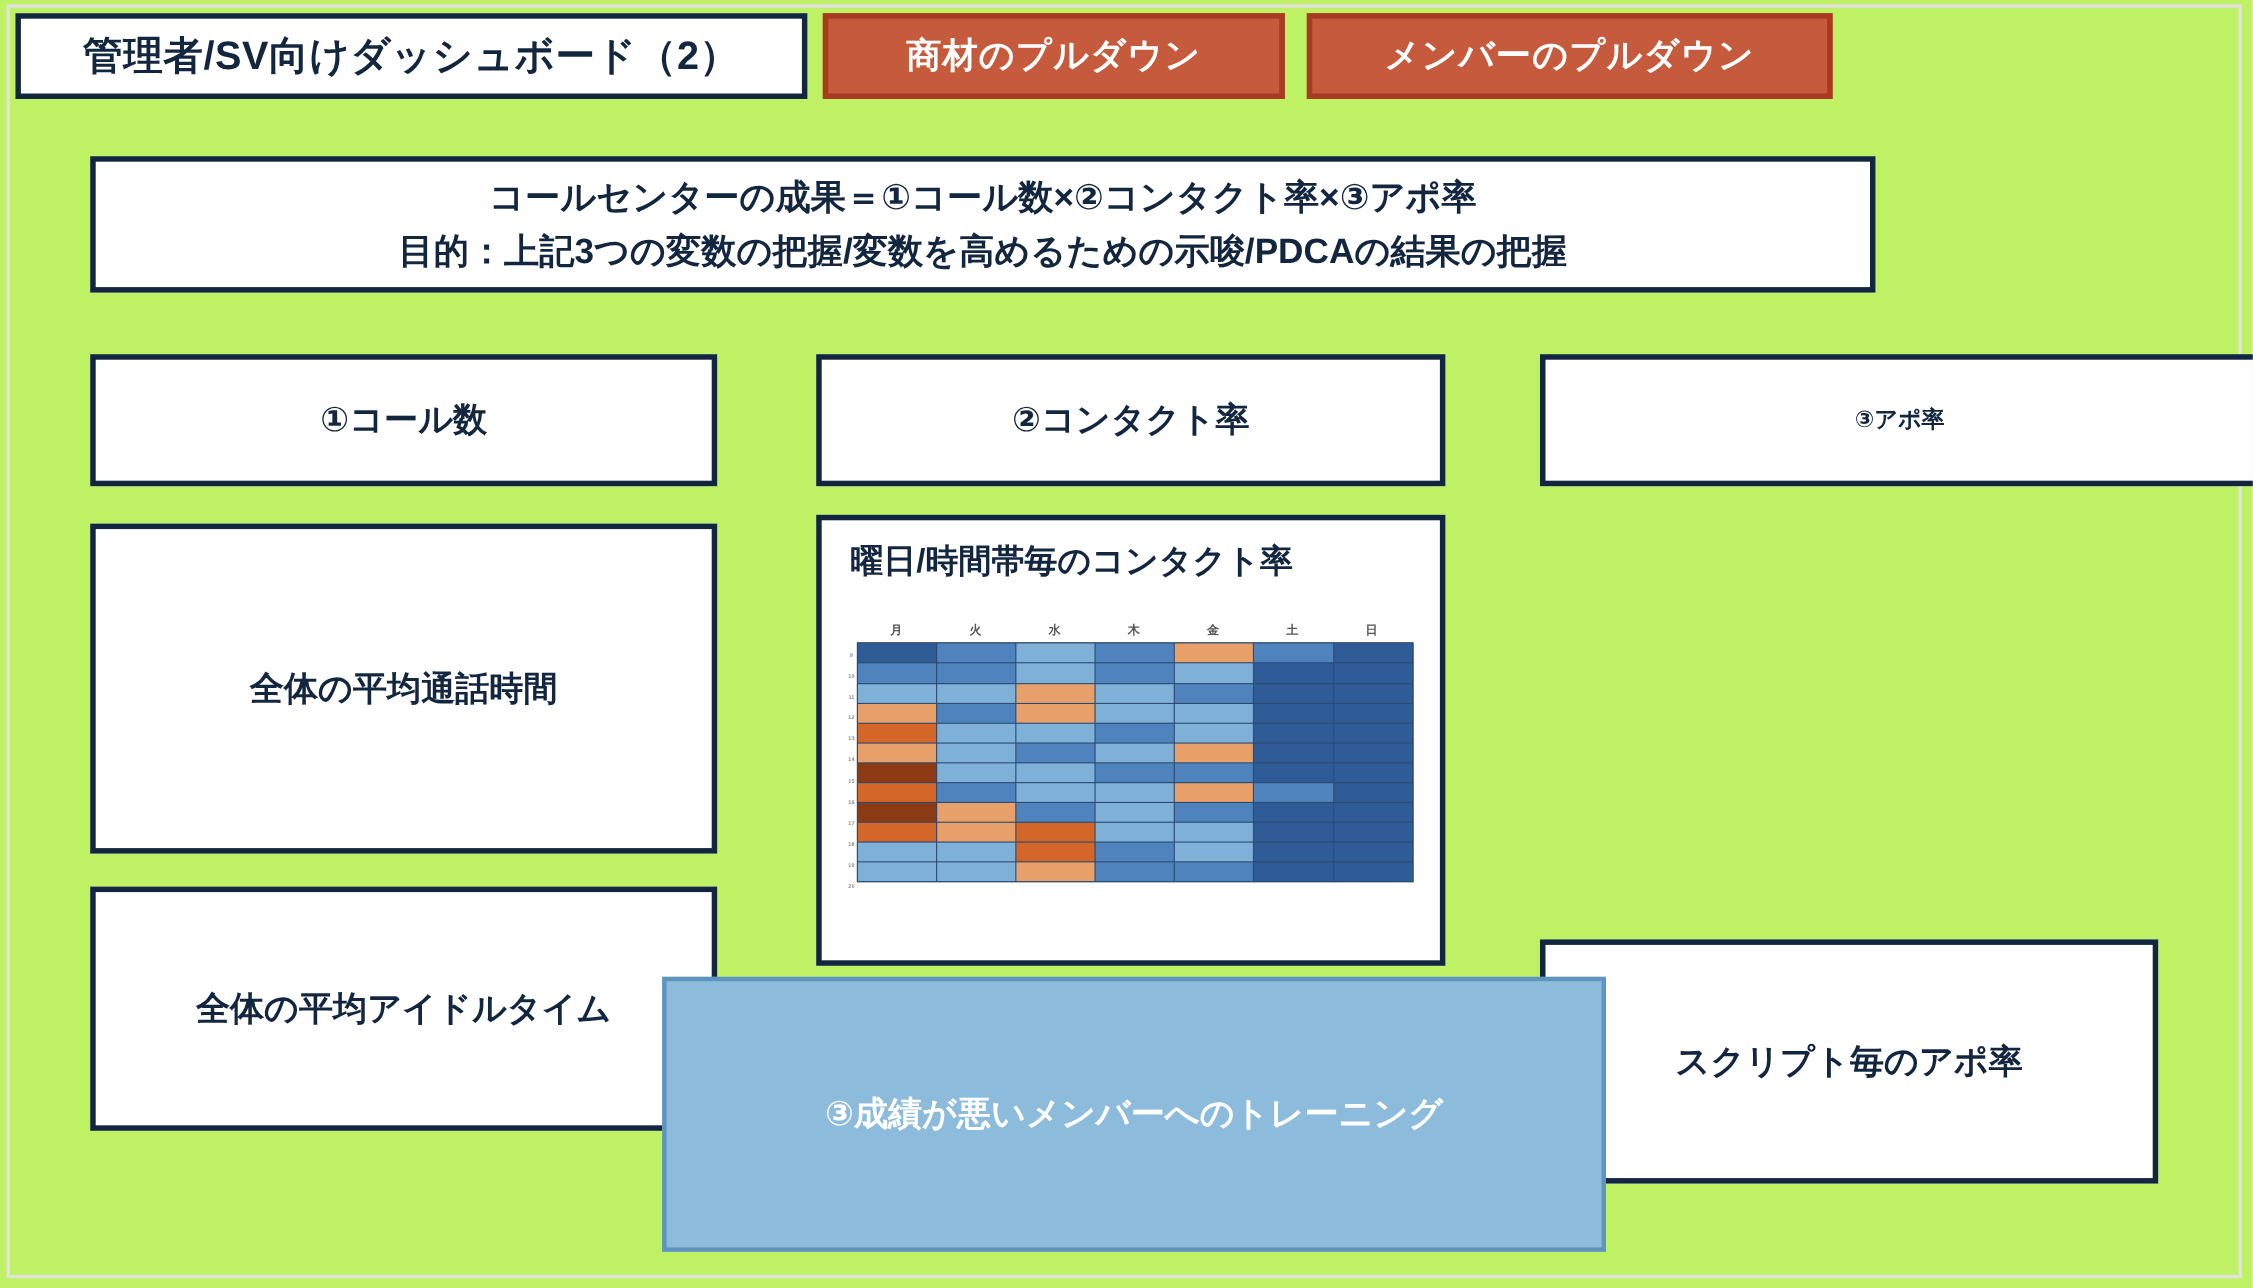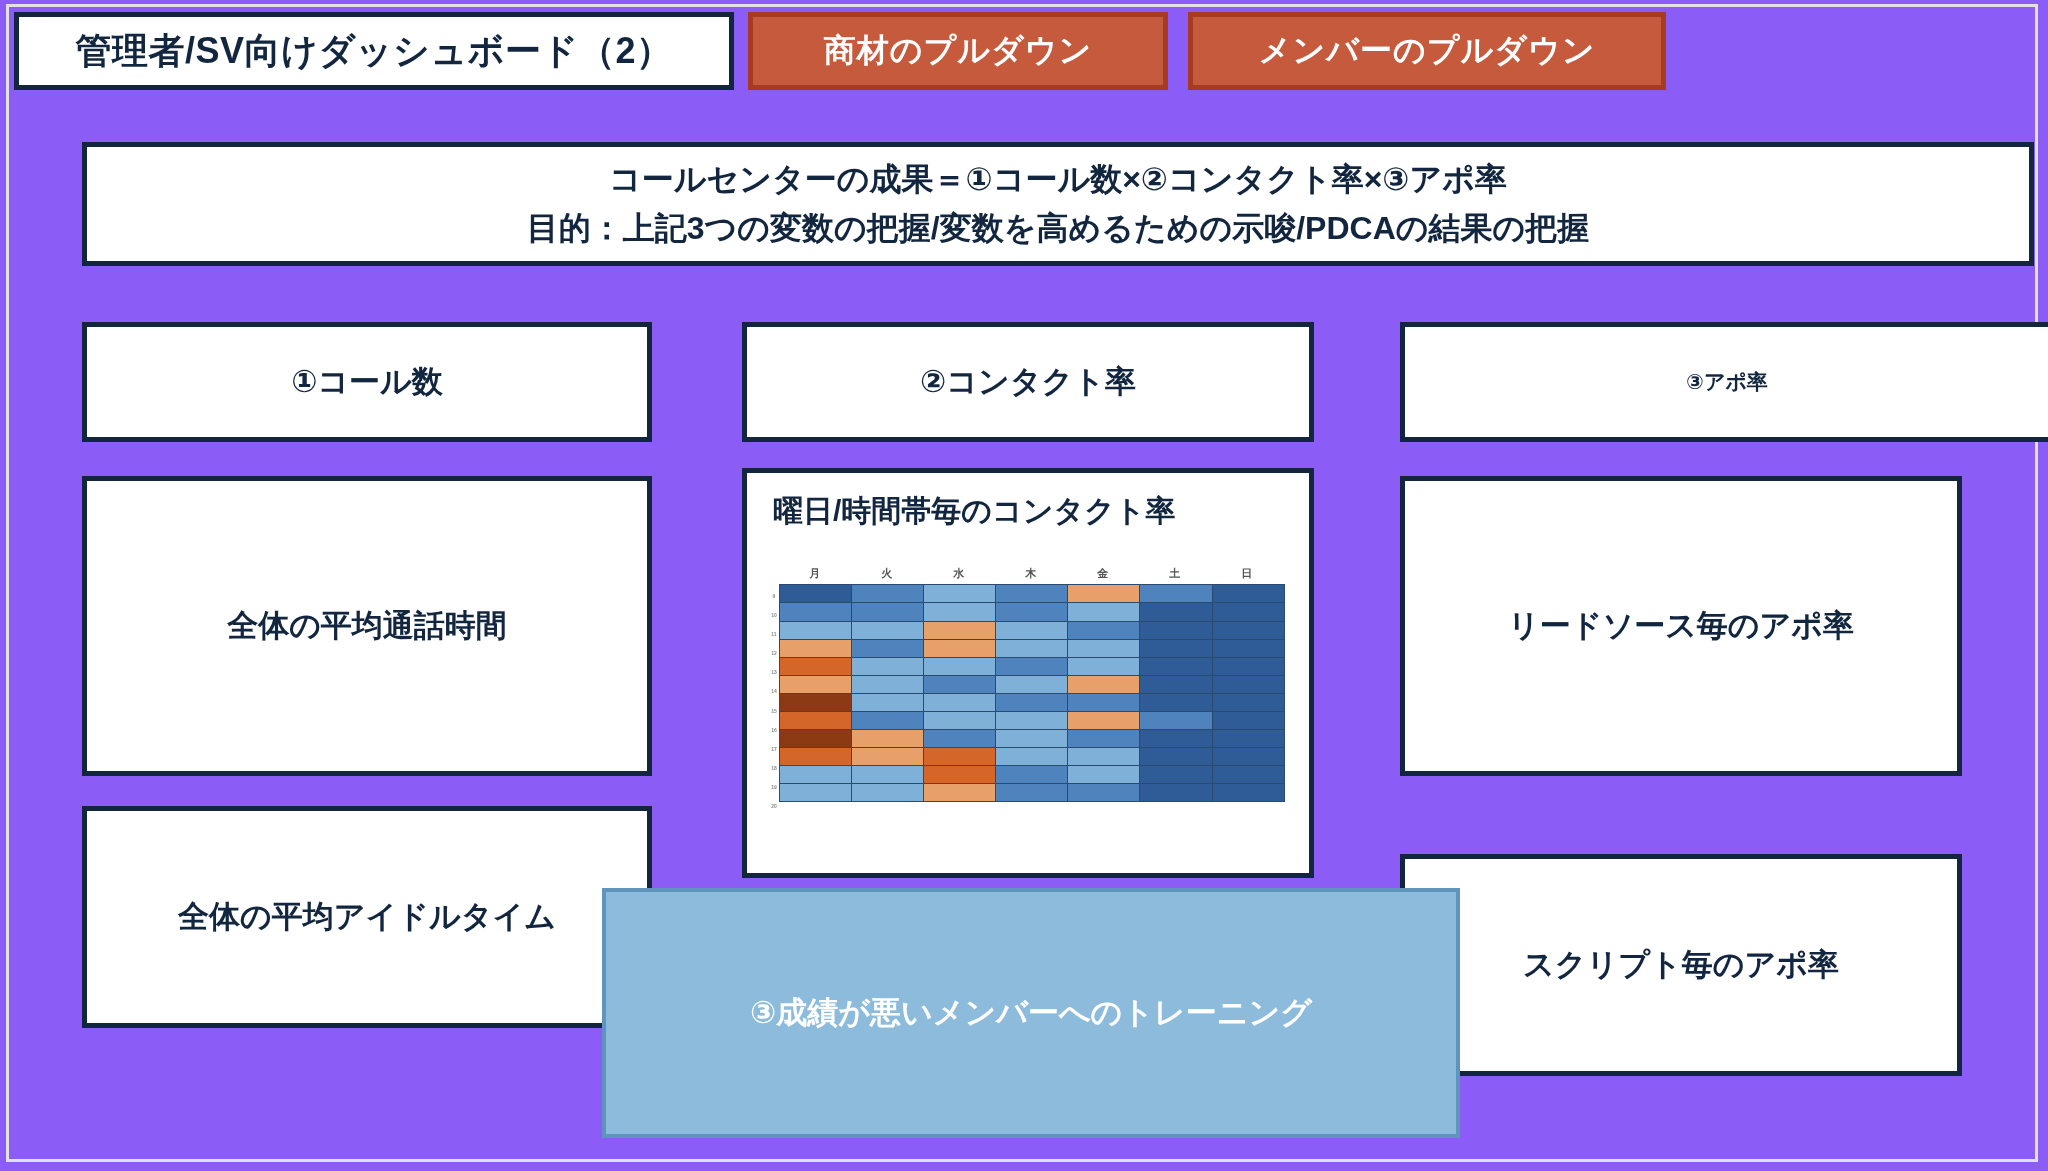--- a/index.html
+++ b/index.html
@@ -12,21 +12,21 @@
     height: 1171px;
     font-family: "Liberation Sans", "DejaVu Sans", sans-serif;
     color: #0d2137;
     overflow: hidden;
   }
 
   #slide {
     position: relative;
     width: 2048px;
     height: 1171px;
-    background: #8b5cf6;
+    background: #bef264;
     box-sizing: border-box;
   }
 
   
   #slide-frame {
     position: absolute;
     left: 6px;
     top: 4px;
     width: 2032px;
     height: 1158px;
@@ -83,21 +83,21 @@
     left: 1188px;
     top: 12px;
     width: 478px;
     height: 78px;
   }
 
   
   #purpose-banner {
     left: 82px;
     top: 142px;
-    width: 1952px;
+    width: 1623px;
     height: 124px;
     font-size: 32px;
     flex-direction: column;
     gap: 6px;
   }
   #purpose-banner .line {
     display: block;
   }
 
   
@@ -359,23 +359,20 @@
               <div class="hm-cell" style="background: rgb(47, 92, 150);"></div>
               <div class="hm-cell" style="background: rgb(47, 92, 150);"></div>
               <div class="hm-cell" style="background: rgb(47, 92, 150);"></div>
               <div class="hm-cell" style="background: rgb(47, 92, 150);"></div>
             </div>
           </div>
       </div>
     </div>
   </div>
 
-  <div class="box" id="col3-r2">
-    <span>リードソース毎のアポ率</span>
-  </div>
 
   <div class="box" id="col1-r3">
     <span>全体の平均アイドルタイム</span>
   </div>
 
   <div class="box" id="col3-r3">
     <span>スクリプト毎のアポ率</span>
   </div>
 
   <div id="callout">

